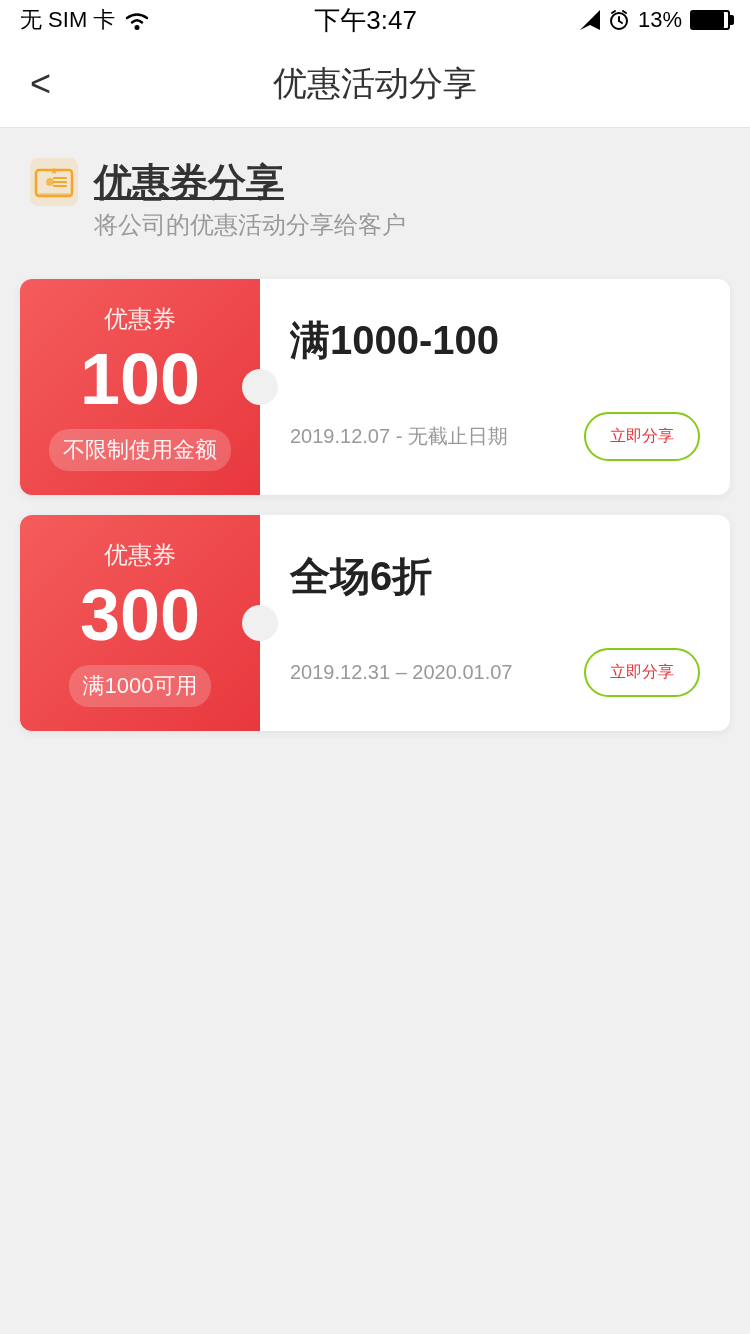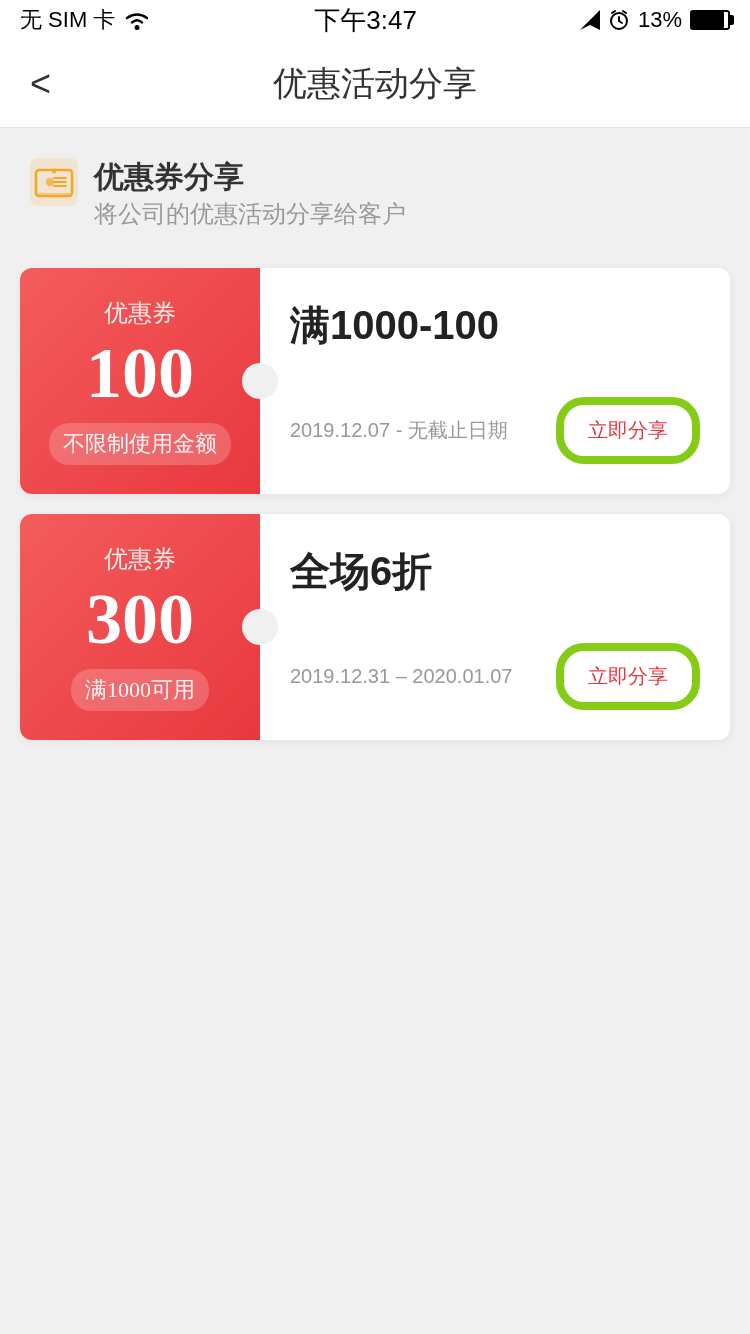--- a/index.html
+++ b/index.html
@@ -98,24 +98,25 @@
       align-items: flex-start;
       gap: 16px;
     }
     .section-icon {
       width: 48px;
       height: 48px;
       flex-shrink: 0;
       margin-top: 2px;
     }
     .section-text .section-title {
-      font-size: 30px;
+      font-size: 38px;
       font-weight: 600;
       color: #333;
       line-height: 1.4;
+      text-decoration: underline;
     }
     .section-text .section-desc {
       font-size: 24px;
       color: #999;
     }
 
     
     .coupon-list {
       padding: 0 0 30px;
       background: #f0f0f0;
@@ -137,21 +138,20 @@
       flex-shrink: 0;
       background: linear-gradient(135deg, #f45c5c, #e8383e);
       border-radius: 12px 0 0 12px;
       display: flex;
       flex-direction: column;
       align-items: center;
       justify-content: center;
       padding: 24px 16px;
       position: relative;
       color: #fff;
-      font-family: Liberation Serif, serif;
     }
     
     .coupon-left::after {
       content: '';
       position: absolute;
       right: -18px;
       top: 50%;
       transform: translateY(-50%);
       width: 36px;
       height: 36px;
@@ -202,24 +202,24 @@
       justify-content: space-between;
     }
     .coupon-date {
       font-size: 20px;
       color: #999;
       flex: 1;
       margin-right: 16px;
     }
     .share-btn {
       padding: 12px 24px;
-      border: 8px solid #84cc16;
+      border: 2px solid #84cc16;
       border-radius: 28px;
       color: #e8383e;
-      font-size: 20px;
+      font-size: 16px;
       background: #fff;
       cursor: pointer;
       white-space: nowrap;
       flex-shrink: 0;
     }
 
     
     .empty-area {
       height: 600px;
       background: #f0f0f0;

